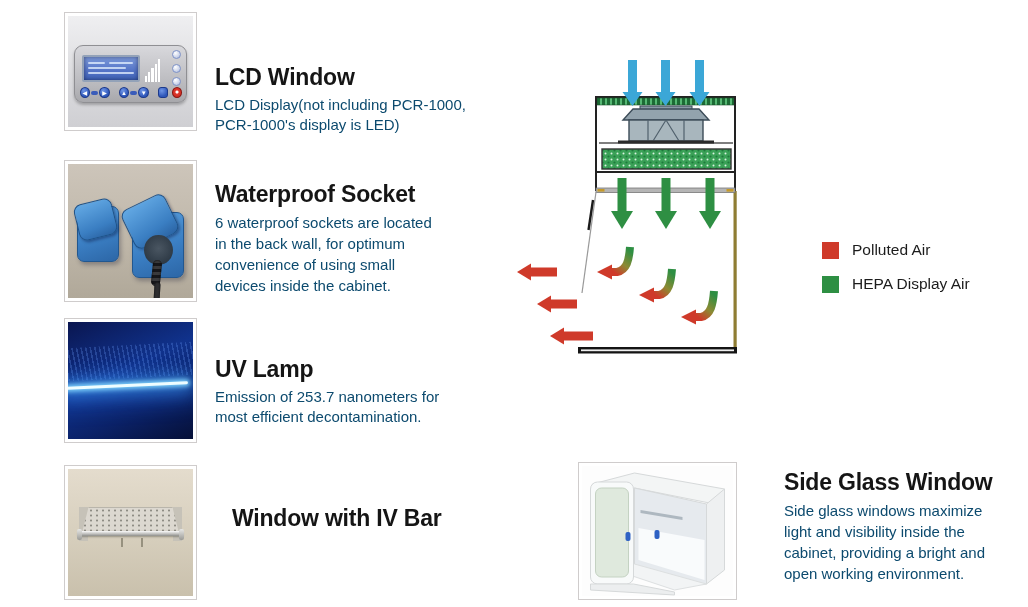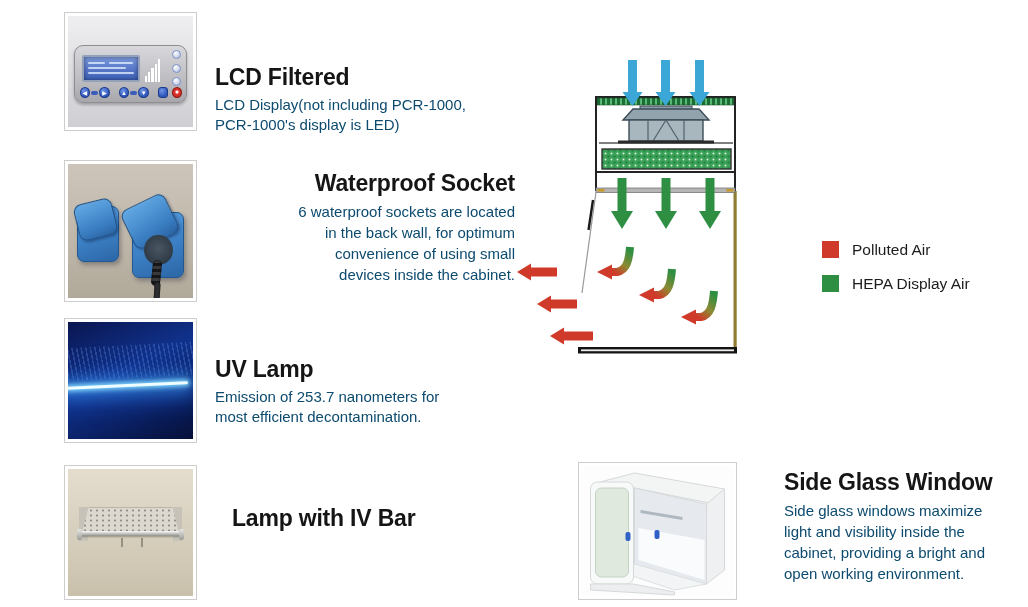--- a/index.html
+++ b/index.html
@@ -140,21 +140,21 @@
   .shelf-bar {
     position:absolute; left:8%; right:8%; top:49%; height:5px;
     background:linear-gradient(180deg,#fafafa 0%,#c2c2c0 55%,#8e8e8a 100%);
     border-radius:3px; box-shadow:0 1px 2px rgba(60,60,50,.4);
   }
   .shelf-cap { position:absolute; top:47%; width:4%; height:9%; background:linear-gradient(180deg,#e7e7e5,#9a9a96); border-radius:2px; }
   .shelf-hook { position:absolute; top:54%; width:2px; height:9px; background:#97917f; }
 
   
   .legend { position:absolute; left:822px; top:241px; width:200px; }
-  .legend-row { display:flex; height:18px; margin-bottom:16px; }
+  .legend-row { display:flex; align-items:center; height:18px; margin-bottom:16px; }
   .legend-sw { width:17px; height:17px; flex:0 0 17px; }
   .sw-red { background:#cf3a2a; }
   .sw-green { background:#2e8f43; }
   .sw-blue { background:#3ba7d7; }
   .legend-label { margin-left:13px; font-size:15.5px; color:#1c1c1c; white-space:nowrap; }
 </style>
 </head>
 <body>
 
 <div class="abs" style="left:0;top:0;width:1028px;height:607px;">
@@ -188,36 +188,36 @@
             <span class="pbtn" style="margin-left:5px;">▲</span>
               <span class="joiner"></span>
               <span class="pbtn">▼</span>
             <span class="pbtn sq" style="margin-left:5px;"></span>
             <span class="pbtn power"></span>
           </div>
         </div>
       </div>
     </div>
     <div class="abs" style="left:215px;top:64px;width:300px;">
-      <h2 class="ftitle">LCD Filtered</h2>
+      <h2 class="ftitle">LCD Window</h2>
       <p class="fdesc">LCD Display(not including PCR-1000,
 PCR-1000's display is LED)</p>
     </div>
   </section>
 
   <section>
     <div class="thumb" style="left:64px;top:160px;width:133px;height:142px;">
       <div class="thumb-inner socket-bg">
         <div class="socket" style="left:9px;top:42px;width:42px;height:56px;"></div>
         <div class="socket open" style="left:64px;top:48px;width:52px;height:66px;"></div>
         <div class="cable rib" style="left:84px;top:96px;height:26px;transform:rotate(6deg);"></div>
         <div class="cable" style="left:86px;top:118px;height:22px;width:6px;transform:rotate(3deg);"></div>
       </div>
     </div>
-    <div class="abs" style="left:215px;top:170px;width:300px;text-align:right;">
+    <div class="abs" style="left:215px;top:181px;width:300px;">
       <h2 class="ftitle">Waterproof Socket</h2>
       <p class="fdesc wide">6 waterproof sockets are located
 in the back wall, for optimum
 convenience of using small
 devices inside the cabinet.</p>
     </div>
   </section>
 
   <section>
     <div class="thumb" style="left:64px;top:318px;width:133px;height:125px;">
@@ -240,21 +240,21 @@
         <div class="shelf-side" style="right:9%;"></div>
         <div class="shelf-top"></div>
         <div class="shelf-bar"></div>
         <div class="shelf-cap" style="left:7%;"></div>
         <div class="shelf-cap" style="right:7%;"></div>
         <div class="shelf-hook" style="left:42%;"></div>
         <div class="shelf-hook" style="left:58%;"></div>
       </div>
     </div>
     <div class="abs" style="left:232px;top:505px;width:300px;">
-      <h2 class="ftitle">Lamp with IV Bar</h2>
+      <h2 class="ftitle">Window with IV Bar</h2>
     </div>
   </section>
 
   <svg class="abs" style="left:490px;top:50px;" width="300" height="315" viewBox="0 0 300 315">
     <defs>
       <pattern id="preFilter" width="5" height="8" patternUnits="userSpaceOnUse">
         <rect width="5" height="8" fill="#1d6b35"></rect>
         <rect width="2" height="8" fill="#56b974"></rect>
       </pattern>
       <pattern id="hepa" width="6" height="6" patternUnits="userSpaceOnUse">

